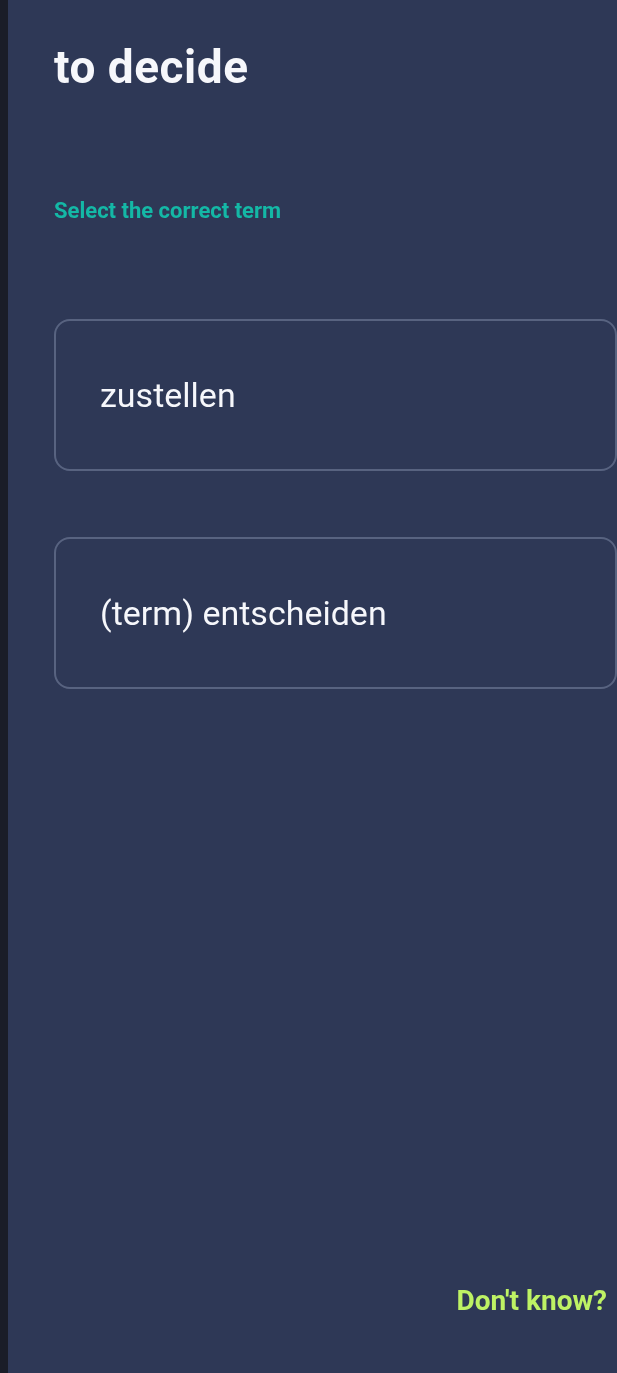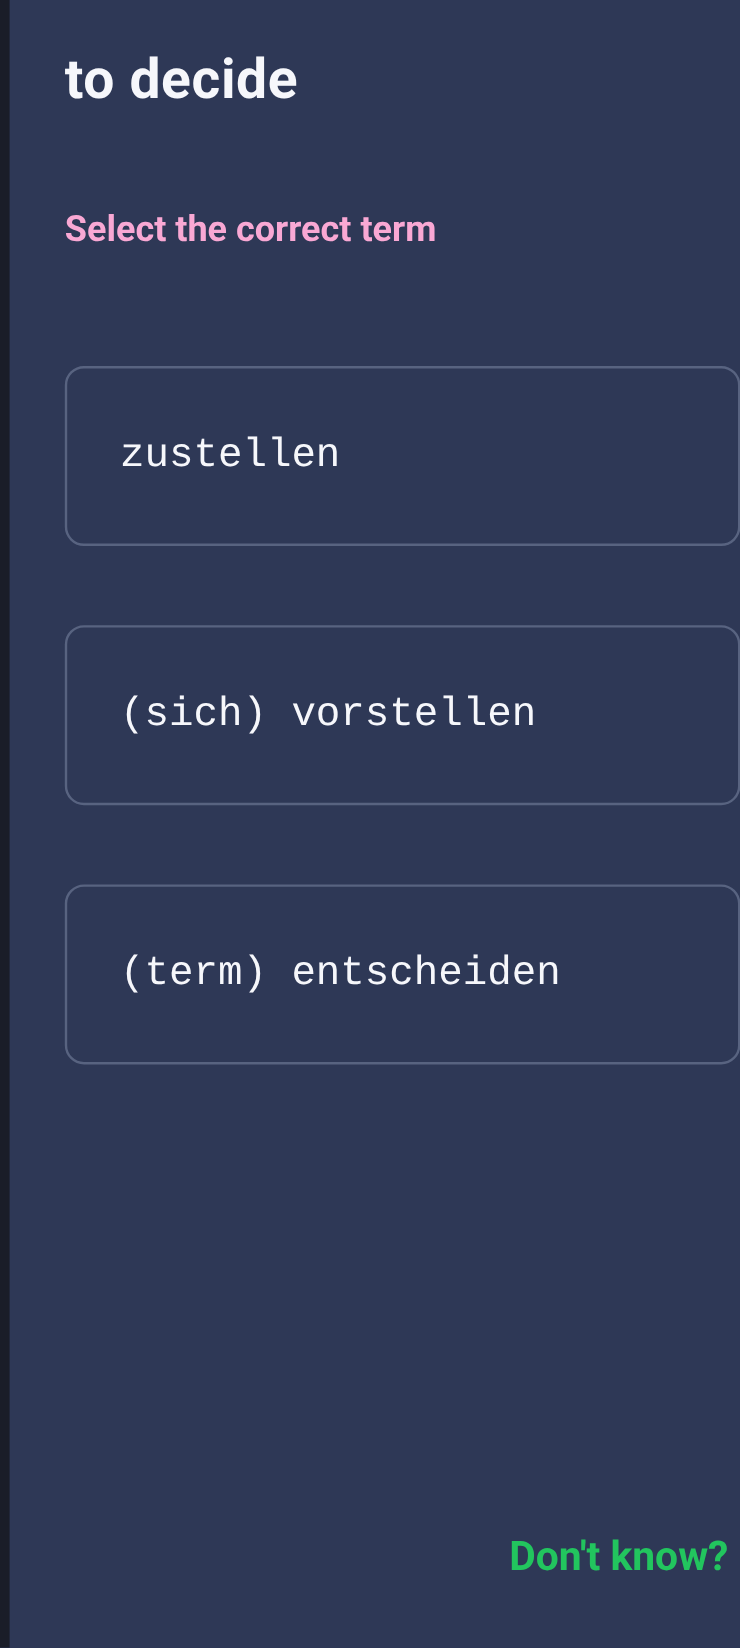--- a/index.html
+++ b/index.html
@@ -18,63 +18,59 @@
       border-left: 8px solid #1a1d28;
       overflow: hidden;
     }
     .prompt {
       color: #f6f7fb;
       font-size: 46px;
       font-weight: 700;
       letter-spacing: 0.5px;
     }
     .instruction {
-      color: #f9a8d4;
-      font-size: 30px;
+      color: #14b8a6;
+      font-size: 22px;
       font-weight: 700;
-      margin-top: 80px;
+      margin-top: 104px;
     }
     .options {
       margin-top: 96px;
     }
     .option {
       border: 2px solid #586380;
       border-radius: 16px;
       padding: 54px 44px;
       margin-bottom: 66px;
       cursor: pointer;
     }
     .option-text {
       color: #f6f7fb;
       font-size: 34px;
       font-weight: 400;
-      font-family: Liberation Mono, monospace;
     }
     .dont-know {
       position: absolute;
       bottom: 56px;
       right: 10px;
-      color: #22c55e;
-      font-size: 34px;
+      color: #bef264;
+      font-size: 28px;
       font-weight: 700;
       cursor: pointer;
     }
   </style>
 </head>
 <body>
 
 <div class="prompt">to decide</div>
 
 <div class="instruction">Select the correct term</div>
 
 <div class="options">
   <div class="option">
     <span class="option-text">zustellen</span>
   </div>
   <div class="option">
-    <span class="option-text">(sich) vorstellen</span>
-  </div>
-  <div class="option">
     <span class="option-text">(term) entscheiden</span>
   </div>
 </div>
 
 <div class="dont-know">Don't know?</div>
 
 </body></html>

